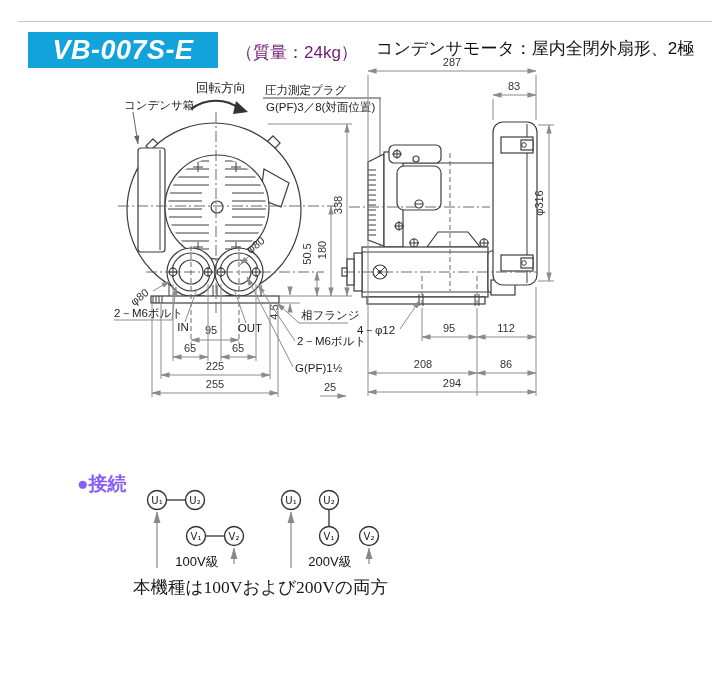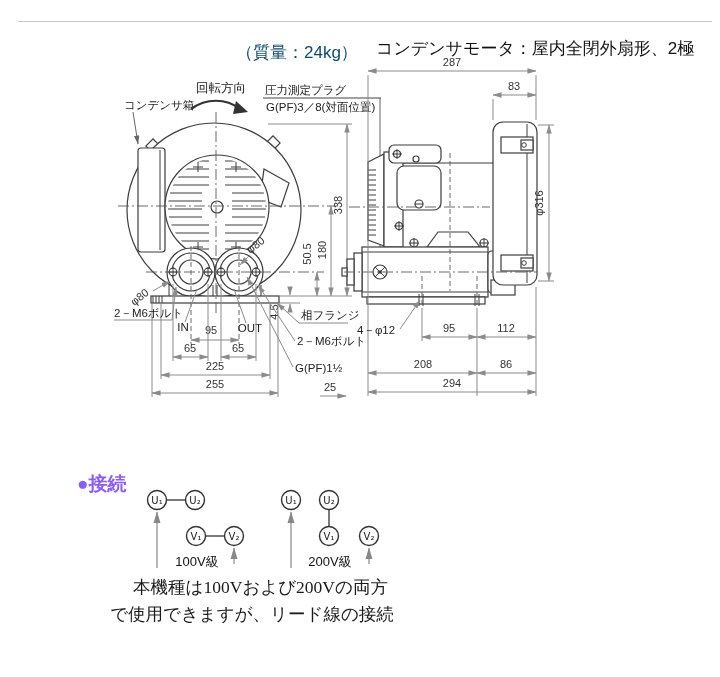--- a/index.html
+++ b/index.html
@@ -2,21 +2,21 @@
 <html><head>
 <meta charset="utf-8">
 <style>
   html,body{margin:0;padding:0;background:#fff;}
   .page{position:relative;width:720px;height:677px;background:#fff;overflow:hidden;
         font-family:"Liberation Sans",sans-serif;color:#222;}
   .toprule{position:absolute;left:18px;top:21px;width:694px;height:1px;background:#c9c9c9;}
   .badge{position:absolute;left:28px;top:32px;width:190px;height:36px;background:#12a3da;
          color:#fff;display:flex;align-items:center;justify-content:center;
          font-style:italic;font-weight:bold;font-size:27px;letter-spacing:.5px;}
-  .hdr-weight{position:absolute;left:236px;top:41px;font-size:17px;color:#0c4a6e;}
+  .hdr-weight{position:absolute;left:236px;top:41px;font-size:17px;color:#701a75;}
   .hdr-spec{position:absolute;left:376px;top:37px;font-size:17px;color:#111;}
   svg.draw{position:absolute;left:0;top:58px;}
   svg.conn{position:absolute;left:40px;top:462px;}
   .conn-heading{position:absolute;left:77px;top:471px;font-size:19px;font-weight:bold;color:#8b5cf6;}
   .note{position:absolute;left:97px;top:574px;width:310px;
         font-family:"Liberation Serif",serif;font-size:17.5px;line-height:27px;color:#1a1a1a;text-align:center;}
   .note .l1{text-indent:17px;}
   
   .o{fill:none;stroke:#3d3d3d;stroke-width:1.2;}
   .ow{fill:#fff;stroke:#3d3d3d;stroke-width:1.2;}
@@ -29,20 +29,23 @@
   .lbj{font-size:11.5px;fill:#222;font-family:"Liberation Sans",sans-serif;}
   .term{font-size:10px;fill:#222;font-family:"DejaVu Sans",sans-serif;}
   .vlabel{font-size:13px;fill:#111;font-family:"Liberation Sans",sans-serif;}
 </style>
 </head>
 <body>
 
 <div class="page">
   <div class="toprule"></div>
 
+  <div class="badge" style="background: rgb(18, 163, 218);">
+    <span>VB-007S-E</span>
+  </div>
   <div class="hdr-weight">（質量：24kg）</div>
   <div class="hdr-spec">コンデンサモータ：屋内全閉外扇形、2極</div>
 
   <svg class="draw" width="720" height="345" viewBox="0 58 720 345">
     <defs>
       <marker id="ag" viewBox="0 0 10 6" refX="9.5" refY="3" markerWidth="9" markerHeight="5.5" orient="auto-start-reverse">
           <path d="M0 0L10 3L0 6z" fill="#8b8b8b"></path>
         </marker>
       <marker id="ad" viewBox="0 0 10 6" refX="9.5" refY="3" markerWidth="9" markerHeight="5.5" orient="auto-start-reverse">
           <path d="M0 0L10 3L0 6z" fill="#666"></path>
@@ -363,15 +366,14 @@
       <circle cx="329" cy="536" r="9.5" fill="#fff" stroke="#333" stroke-width="1.4"></circle>
       <text class="term" x="329" y="539.5" text-anchor="middle">V₁</text>
       <circle cx="369" cy="536" r="9.5" fill="#fff" stroke="#333" stroke-width="1.4"></circle>
       <text class="term" x="369" y="539.5" text-anchor="middle">V₂</text>
       <text class="vlabel" x="330" y="566" text-anchor="middle">200V級</text>
     </g>
   </svg>
 
   <div class="note">
     <div class="l1">本機種は100Vおよび200Vの両方</div>
-    <div>で使用できますが、リード線の接続</div>
   </div>
 </div>
 
 </body></html>

